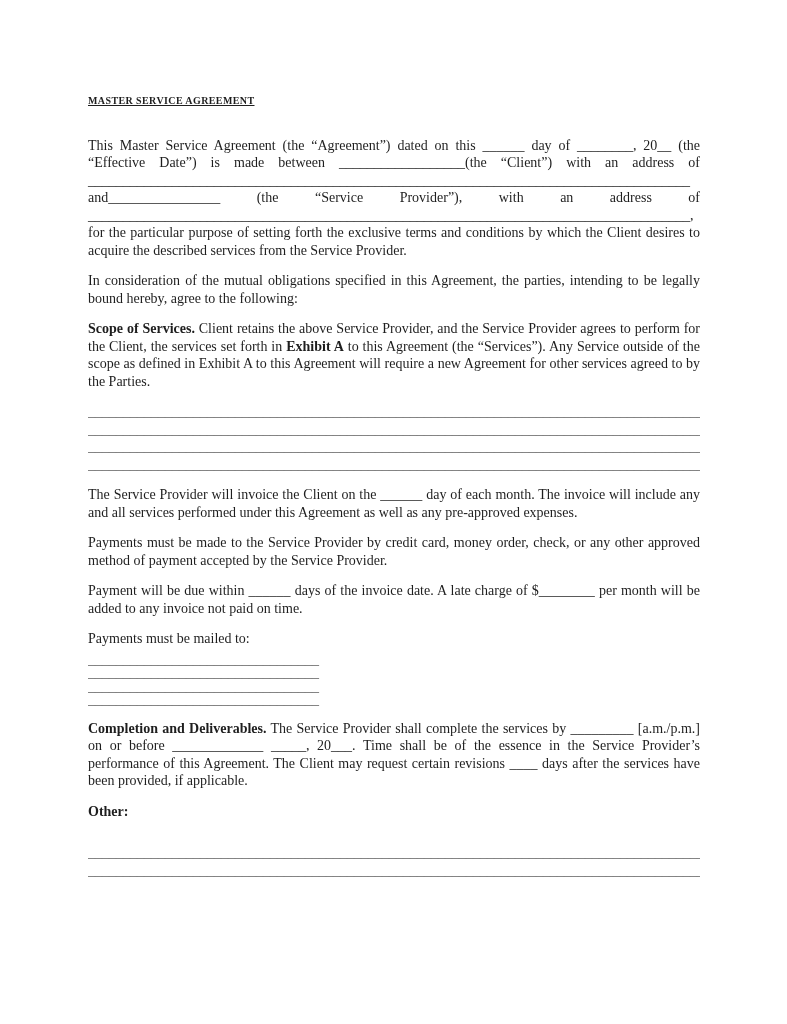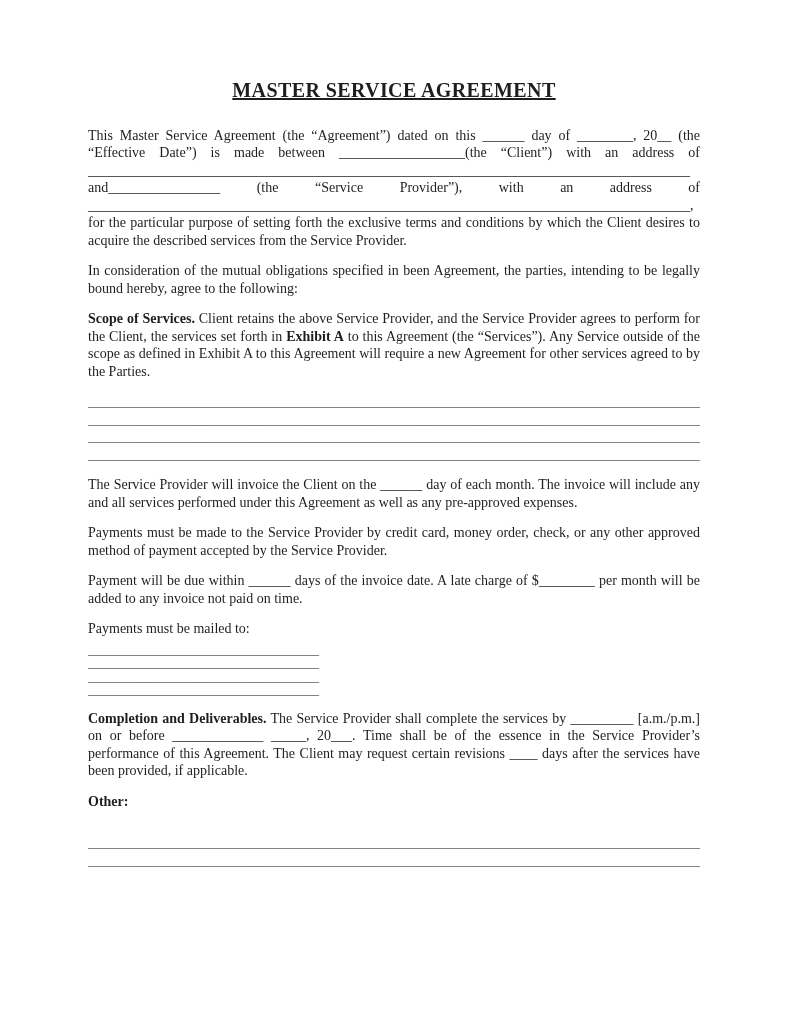--- a/index.html
+++ b/index.html
@@ -14,26 +14,25 @@
     box-sizing: border-box;
     background: #ffffff;
     padding: 78px 87px 0 88px;
     font-family: "Liberation Serif", "DejaVu Serif", serif;
     font-size: 14px;
     line-height: 17.5px;
     color: #1e1e1e;
     overflow: hidden;
   }
   .title {
-    text-align: center;
     font-weight: bold;
-    font-size: 20px;
+    font-size: 10px;
     letter-spacing: 0.4px;
     text-decoration: underline;
-    margin: 4px 0 27px 0;
+    margin: 14px 0 27px 0;
   }
   p.para {
     margin: 0 0 13px 0;
     text-align: justify;
   }
   p.para b { font-weight: bold; }
   .blanks {
     margin: 0 0 13px 0;
   }
   .bline {
@@ -50,21 +49,21 @@
 </style>
 </head>
 <body>
 
 <div class="page">
 
   <div class="title">MASTER SERVICE AGREEMENT</div>
 
   <p class="para"><span>This Master Service Agreement (the “Agreement”) dated on this ______ day of ________, 20__ (the “Effective Date”) is made between __________________(the “Client”) with an address of ______________________________________________________________________________________ and________________ (the “Service Provider”), with an address of ______________________________________________________________________________________, for the particular purpose of setting forth the exclusive terms and conditions by which the Client desires to acquire the described services from the Service Provider.</span></p>
 
-  <p class="para">In consideration of the mutual obligations specified in been Agreement, the parties, intending to be legally bound hereby, agree to the following:</p>
+  <p class="para">In consideration of the mutual obligations specified in this Agreement, the parties, intending to be legally bound hereby, agree to the following:</p>
 
   <p class="para"><b>Scope of Services.</b><span> Client retains the above Service Provider, and the Service Provider agrees to perform for the Client, the services set forth in </span><b>Exhibit A</b><span> to this Agreement (the “Services”). Any Service outside of the scope as defined in Exhibit A to this Agreement will require a new Agreement for other services agreed to by the Parties.</span></p>
 
 
   <div class="blanks">
     <div class="bline">________________________________________________________________________________________</div>
     <div class="bline">________________________________________________________________________________________</div>
     <div class="bline">________________________________________________________________________________________</div>
     <div class="bline">________________________________________________________________________________________</div>
   </div>

